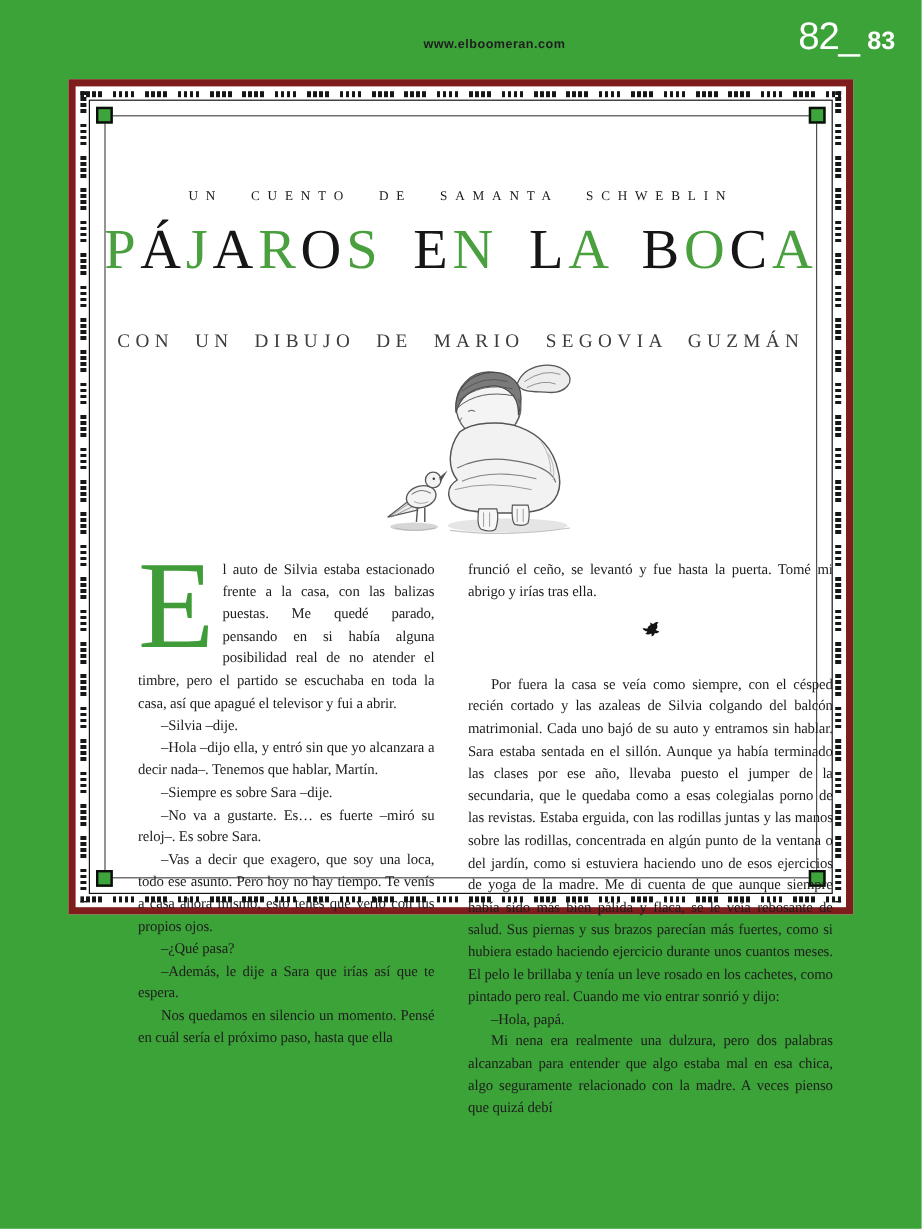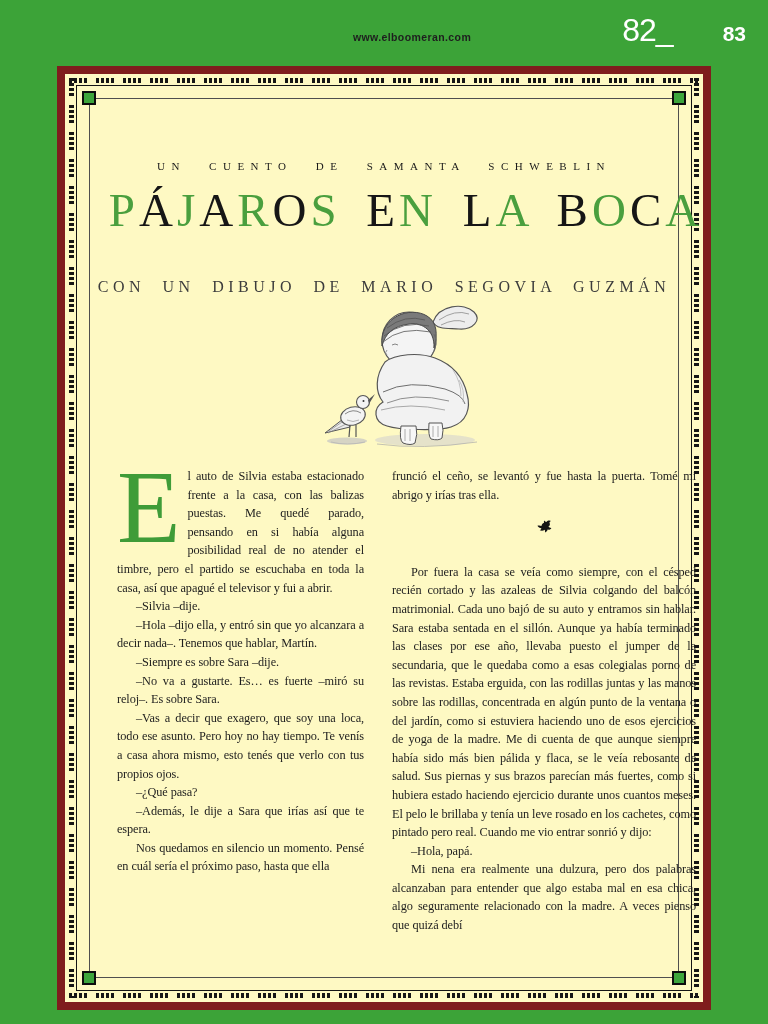--- a/index.html
+++ b/index.html
@@ -10,28 +10,28 @@
   }
   
   .site-url{
     position:absolute;top:31px;left:0;width:100%;text-align:center;
     font-family:"Liberation Sans",sans-serif;font-size:10.5px;font-weight:bold;
     letter-spacing:.4px;color:#1e1e1e;padding-left:28px;
   }
   .folio{
     position:absolute;top:14px;right:22px;color:#ffffff;
     font-family:"Liberation Sans",sans-serif;line-height:1;
-    display:flex;align-items:baseline;gap:43px;
+    display:flex;align-items:baseline;
   }
   .folio .light{font-size:32px;font-weight:400;letter-spacing:-1px;}
   .folio .bold{font-size:21px;font-weight:800;margin-left:7px;}
   
   .page{
-    position:absolute;left:57px;top:66px;width:654px;height:944px;
-    background:#fef9c3;border:8px solid #7f1d1d;box-sizing:border-box;
+    position:absolute;left:57px;top:66px;width:654px;height:696px;
+    background:#ffffff;border:6px solid #7f1d1d;box-sizing:border-box;
   }
   
   .dash{position:absolute;}
   .dash.h{left:4px;right:4px;height:5px;
     background:repeating-linear-gradient(90deg,#161616 0 3px,transparent 3px 5px,#161616 5px 8px,transparent 8px 10px,#161616 10px 13px,transparent 13px 15px,#161616 15px 18px,transparent 18px 27px);}
   .dash.v{top:4px;bottom:4px;width:5px;
     background:repeating-linear-gradient(180deg,#161616 0 3px,transparent 3px 5px,#161616 5px 8px,transparent 8px 10px,#161616 10px 13px,transparent 13px 15px,#161616 15px 18px,transparent 18px 27px);}
   .dash.t{top:4px;} .dash.b{bottom:4px;} .dash.l{left:4px;} .dash.r{right:4px;}
   .frame-thin{position:absolute;inset:11px;border:1px solid #141414;}
   .frame-inner{position:absolute;inset:24px;border:1px solid #4f4f4f;}
@@ -40,21 +40,21 @@
   }
   .corner-sq.tl{left:-8px;top:-8px;} .corner-sq.tr{right:-8px;top:-8px;}
   .corner-sq.bl{left:-8px;bottom:-8px;} .corner-sq.br{right:-8px;bottom:-8px;}
   
   .kicker{
     position:absolute;top:86px;left:0;width:100%;text-align:center;
     font-size:11px;letter-spacing:6.5px;word-spacing:14px;color:#1a1a1a;
   }
   .title{
     position:absolute;top:108px;left:0;width:100%;text-align:center;
-    font-size:47px;letter-spacing:4px;word-spacing:10px;line-height:1.2;padding-left:22px;
+    font-size:47px;letter-spacing:4px;word-spacing:10px;line-height:1.2;
   }
   .title .lt-green{color:#4a9f3e;}
   .title .lt-dark{color:#161616;}
   .byline{
     position:absolute;top:204px;left:0;width:100%;text-align:center;
     font-size:16px;letter-spacing:4.5px;word-spacing:9px;color:#3c3c3c;
   }
   
   .illustration{position:absolute;left:252px;top:226px;width:182px;height:154px;}
   

